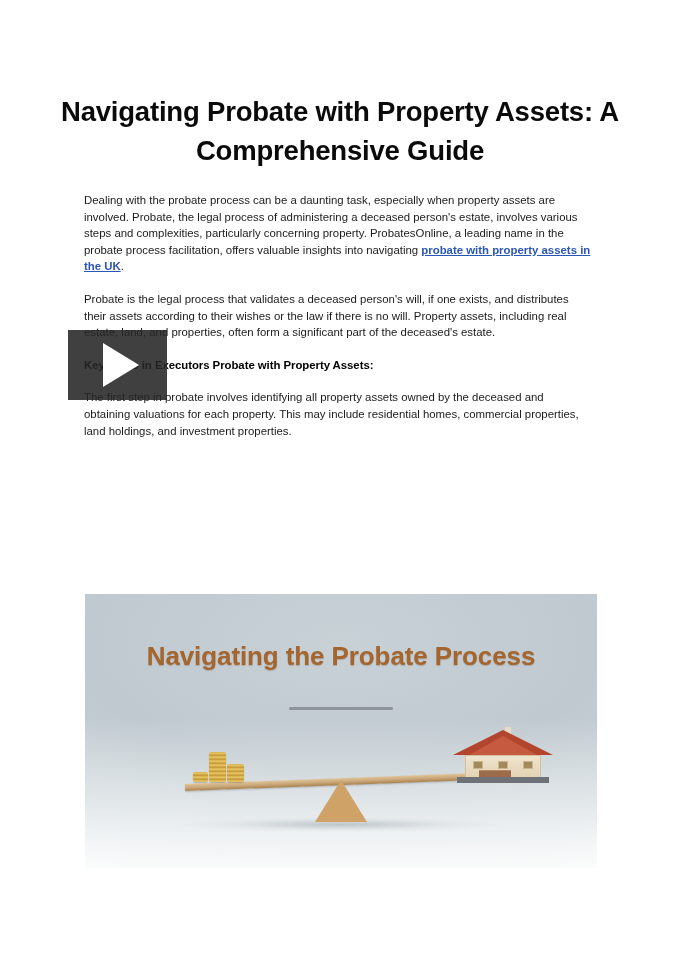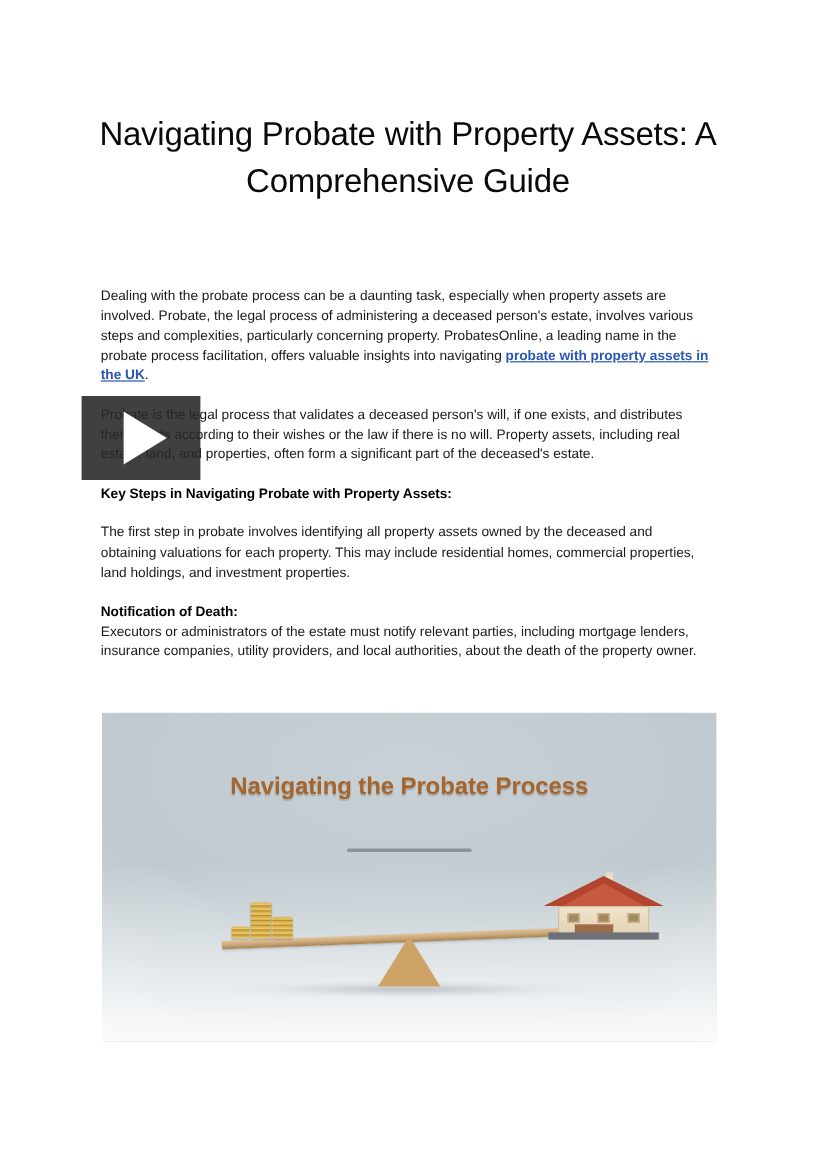--- a/index.html
+++ b/index.html
@@ -24,32 +24,31 @@
 
   
   .doc-title {
     position: absolute;
     left: 60px;
     top: 74px;
     width: 560px;
     text-align: center;
     font-size: 27.5px;
     line-height: 39px;
-    font-weight: 400;
+    font-weight: 700;
     letter-spacing: -0.2px;
     color: #0a0a0a;
   }
 
   
   .content {
     position: absolute;
     left: 84px;
     top: 192px;
     width: 508px;
-    margin-top: 47px;
   }
 
   p.body-text, .para {
     margin: 0;
     font-size: 11.4px;
     line-height: 16.6px;
     color: #1a1a1a;
     text-align: left;
   }
 
@@ -105,21 +104,21 @@
     background:
       radial-gradient(120% 110% at 50% 18%, #c8d1d6 0%, #bfc9cf 42%, #c9d2d6 70%, #eef1f2 100%);
   }
 
   .hero-title {
     position: absolute;
     left: 0;
     right: 0;
     top: 50px;
     text-align: center;
-    font-size: 20px;
+    font-size: 26px;
     line-height: 25px;
     font-weight: bold;
     color: #a4662e;
     letter-spacing: -0.1px;
     text-shadow: 0 1px 1px rgba(90,55,20,0.25);
   }
 
   .hero-divider {
     position: absolute;
     left: 50%;
@@ -274,31 +273,27 @@
 
   <div class="content">
 
     <p class="body-text"><span>Dealing with the probate process can be a daunting task, especially when property assets are involved.  Probate, the legal process of administering a deceased person's estate, involves various steps and complexities, particularly concerning property. ProbatesOnline, a leading name in the probate process facilitation, offers valuable insights into navigating </span><a class="inline-link" href="#">probate with property assets in the UK</a><span>.</span></p>
 
     <div class="section">
       <p class="body-text">Probate is the legal process that validates a deceased person's will, if one exists, and distributes their assets according to their wishes or the law if there is no will. Property assets, including real estate, land, and properties, often form a significant part of the deceased's estate.</p>
     </div>
 
     <div class="section">
-      <p class="sec-head">Key Steps in Navigating Probate with Property Assets:</p>
+      <p class="sec-head">Key Steps in Executors Probate with Property Assets:</p>
     </div>
 
     <div class="section">
       <p class="body-text">The first step in probate involves identifying all property assets owned by the deceased and obtaining valuations for each property. This may include residential homes, commercial properties, land holdings, and investment properties.</p>
     </div>
 
-    <div class="section">
-      <p class="sec-head">Notification of Death:</p>
-      <p class="body-text">Executors or administrators of the estate must notify relevant parties, including mortgage lenders, insurance companies, utility providers, and local authorities, about the death of the property owner.</p>
-    </div>
 
   </div>
 
   <div class="video-overlay">
     <span class="play-triangle"></span>
   </div>
 
   <div class="hero">
 
     <div class="hero-title">

